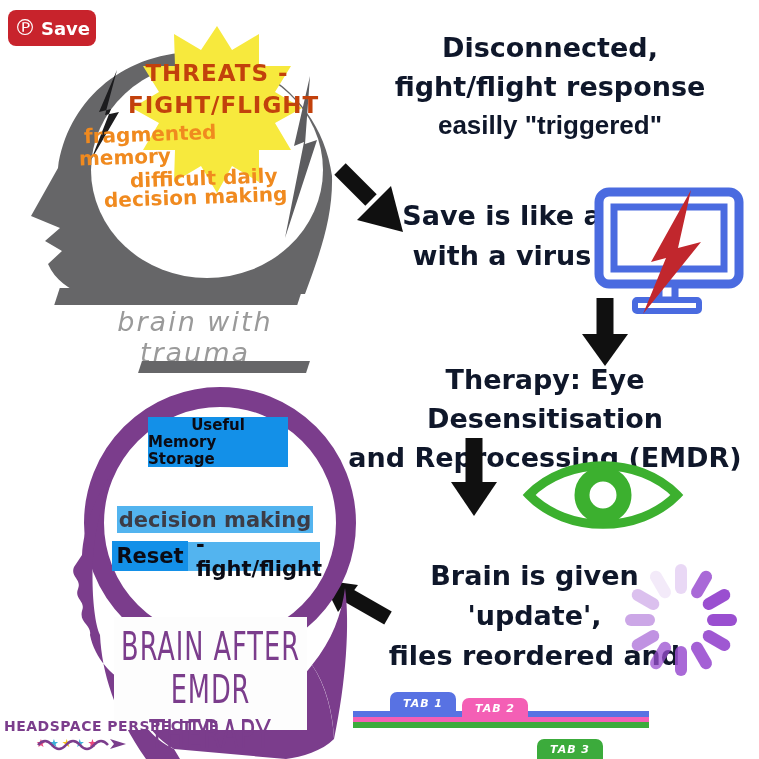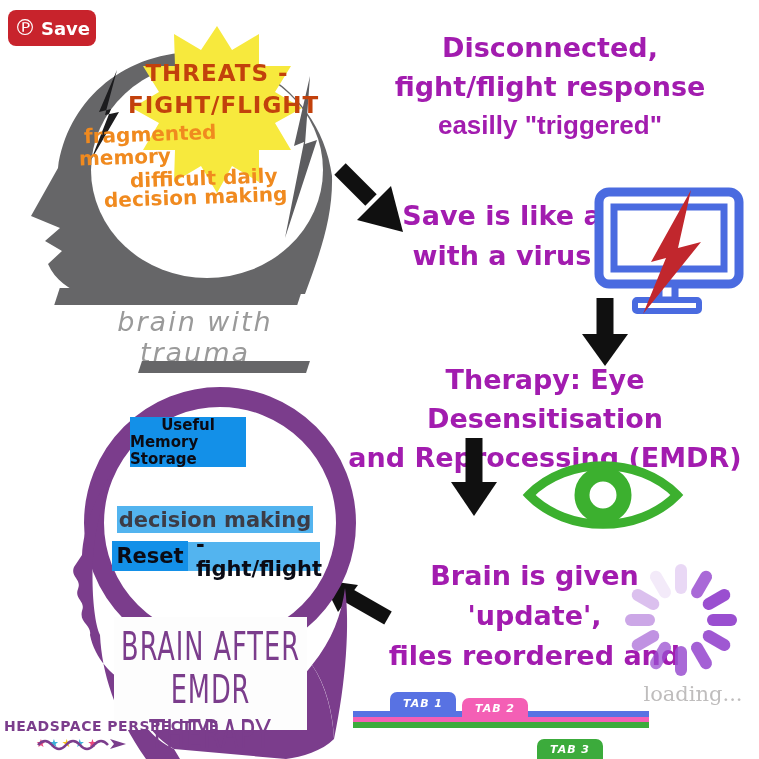--- a/index.html
+++ b/index.html
@@ -12,21 +12,21 @@
              color:#fff; cursor:pointer; }
   .pin-glyph { font-size:22px; line-height:22px; }
   .pin-label { font-size:18px; font-weight:bold; }
 
   svg { position:absolute; overflow:visible; }
 
   .abs { position:absolute; }
   .ctr { text-align:center; }
 
   
-  .head-txt { color:#a21caf; font-weight:bold; font-size:27px; line-height:39px; letter-spacing:0; }
+  .head-txt { color:#0f172a; font-weight:bold; font-size:27px; line-height:39px; letter-spacing:0; }
   .head-txt-b { font-family:"Liberation Sans", sans-serif; font-weight:bold; font-size:26px; }
 
   
   .threat-txt { position:absolute; width:100%; text-align:center; color:#c2410c; font-weight:bold;
                 font-size:23px; letter-spacing:1px; }
 
   .note { position:absolute; color:#f08a1f; font-weight:bold; font-size:20px; transform:rotate(-2deg); white-space:nowrap; }
 
   .trauma-caption { position:absolute; left:60px; top:306px; width:270px; text-align:center;
                     color:#9a9a9a; font-size:27px; letter-spacing:2px; font-style:italic; }
@@ -156,35 +156,34 @@
       <div class="seg"></div>
     <div class="seg"></div>
       <div class="seg"></div>
       <div class="seg"></div>
       <div class="seg"></div>
     <div class="seg"></div>
       <div class="seg"></div>
       <div class="seg"></div>
       <div class="seg"></div>
   </div>
-  <div class="loading-lbl">loading...</div>
 
   <svg style="left:318px; top:576px;" width="76" height="50" viewBox="0 0 76 50">
     <line x1="70" y1="42" x2="28" y2="18" stroke="#101010" stroke-width="15"></line>
     <polygon points="4,4 40,9 20,36" fill="#101010"></polygon>
   </svg>
 
   <svg style="left:50px; top:383px;" width="325" height="376" viewBox="0 0 325 376">
     <circle cx="170" cy="140" r="126" fill="#ffffff" stroke="#7b3d8c" stroke-width="20"></circle>
     <path d="M62,90 C42,118 33,150 32,172 L24,184 C20,194 32,196 28,206 C24,216 36,218 32,228 C29,240 42,242 40,252 C45,276 62,292 76,300 C86,336 102,356 124,366 L130,376 L96,376 C64,330 52,290 50,252 C42,235 40,180 46,150 C51,124 56,104 62,90 Z" fill="#7b3d8c"></path>
     <path d="M76,300 C130,348 215,346 262,282 C276,302 283,332 284,356 C272,368 252,374 236,376 L124,366 C104,355 88,332 76,300 Z" fill="#7b3d8c"></path>
     <path d="M262,282 C282,258 292,230 295,205 C300,240 296,300 284,356 C283,330 276,302 262,282 Z" fill="#7b3d8c"></path>
   </svg>
 
-  <div class="bluebox bb-dark" style="left:130px; top:417px; width:116px; height:50px; flex-direction:column; font-size:15px; line-height:17px;">
+  <div class="bluebox bb-dark" style="left:148px; top:417px; width:140px; height:50px; flex-direction:column; font-size:15px; line-height:17px;">
     <div>Useful</div>
     <div>Memory Storage</div>
   </div>
   <div class="bluebox bb-light" style="left:117px; top:506px; width:196px; height:27px; font-size:21px; color:#3c3c46;">
     <div>decision making</div>
   </div>
   <div class="bluebox bb-dark" style="left:112px; top:541px; width:76px; height:30px; font-size:21px;">
     <div>Reset</div>
   </div>
   <div class="bluebox bb-light" style="left:188px; top:542px; width:132px; height:29px; font-size:21px; justify-content:flex-start; padding-left:8px;">

